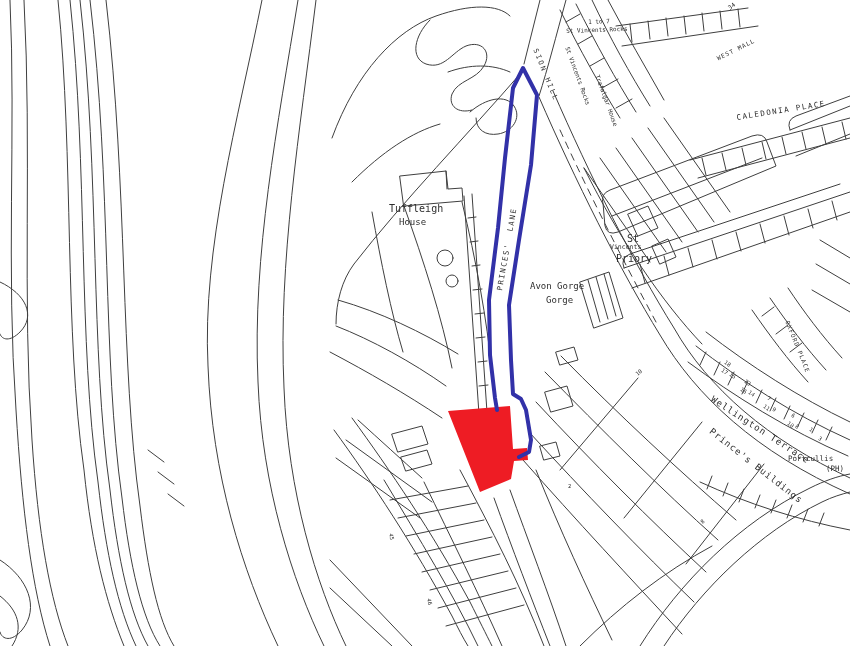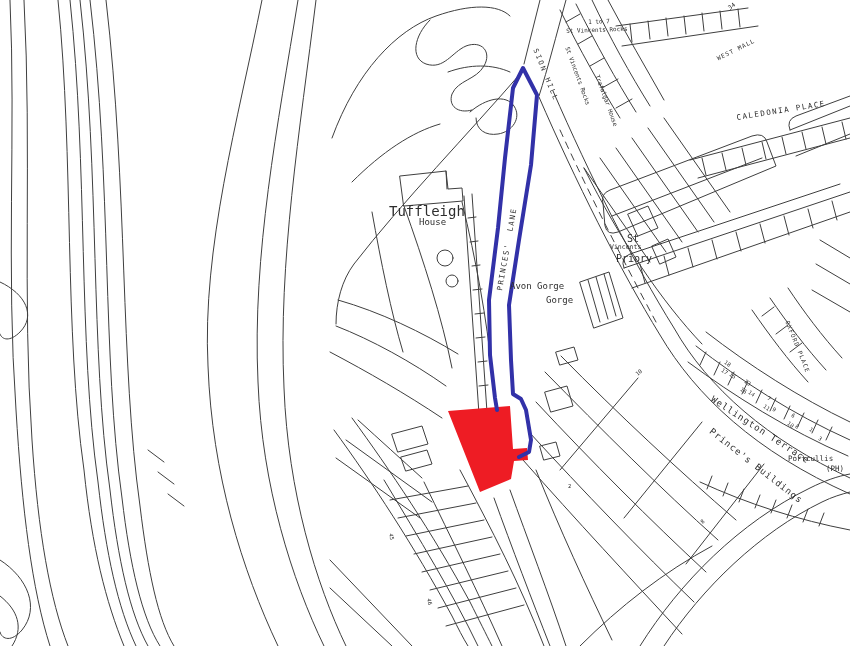--- a/index.html
+++ b/index.html
@@ -141,24 +141,24 @@
 
   <div id="labels-layer">
       <span class="map-label" style="left: 727px; top: 6px; font-size: 6px; transform: rotate(-38deg);">34</span>
       <span class="map-label" style="left: 588px; top: 19px; font-size: 6px; transform: rotate(-2deg);">1 to 7</span>
       <span class="map-label" style="left: 566px; top: 28px; font-size: 6px; transform: rotate(-2deg);">St Vincents Rocks</span>
       <span class="map-label" style="left: 538px; top: 48px; font-size: 7px; letter-spacing: 2px; transform: rotate(68deg);">SION HILL</span>
       <span class="map-label" style="left: 570px; top: 46px; font-size: 6px; transform: rotate(70deg);">St Vincents Rocks</span>
       <span class="map-label" style="left: 600px; top: 74px; font-size: 6px; transform: rotate(70deg);">Trafalgar House</span>
       <span class="map-label" style="left: 716px; top: 56px; font-size: 6px; letter-spacing: 1px; transform: rotate(-26deg);">WEST MALL</span>
       <span class="map-label" style="left: 736px; top: 114px; font-size: 7.5px; letter-spacing: 1.5px; transform: rotate(-9deg);">CALEDONIA PLACE</span>
-      <span class="map-label" style="left: 389px; top: 204px; font-size: 14px;">Tuffleigh</span>
-      <span class="map-label" style="left: 399px; top: 218px; font-size: 9px; margin-left: 20px;">House</span>
+      <span class="map-label" style="left: 389px; top: 204px; font-size: 10px;">Tuffleigh</span>
+      <span class="map-label" style="left: 399px; top: 218px; font-size: 9px;">House</span>
       <span class="map-label" style="left: 496px; top: 290px; font-size: 7.5px; letter-spacing: 1.5px; transform: rotate(-80deg);">PRINCES'  LANE</span>
-      <span class="map-label" style="left: 510px; top: 282px; font-size: 9px;">Avon Gorge</span>
+      <span class="map-label" style="left: 530px; top: 282px; font-size: 9px;">Avon Gorge</span>
       <span class="map-label" style="left: 546px; top: 296px; font-size: 9px;">Gorge</span>
       <span class="map-label" style="left: 627px; top: 234px; font-size: 10px;">St</span>
       <span class="map-label" style="left: 610px; top: 244px; font-size: 6.5px; text-align: right;">Vincents</span>
       <span class="map-label" style="left: 616px; top: 254px; font-size: 10px;">Priory</span>
       <span class="map-label" style="left: 790px; top: 320px; font-size: 6px; letter-spacing: 1px; transform: rotate(68deg);">OXFORD PLACE</span>
       <span class="map-label" style="left: 714px; top: 395px; font-size: 9px; letter-spacing: 1px; transform: rotate(33deg);">Wellington Terrace</span>
       <span class="map-label" style="left: 713px; top: 427px; font-size: 9px; letter-spacing: 1px; transform: rotate(38deg);">Prince's Buildings</span>
       <span class="map-label" style="left: 788px; top: 455px; font-size: 7.5px;">Portcullis</span>
       <span class="map-label" style="left: 802px; top: 465px; font-size: 7.5px; margin-left: 24px;">(PH)</span>
       <span class="map-label" style="left: 726px; top: 360px; font-size: 5.5px; transform: rotate(33deg);">18</span>

